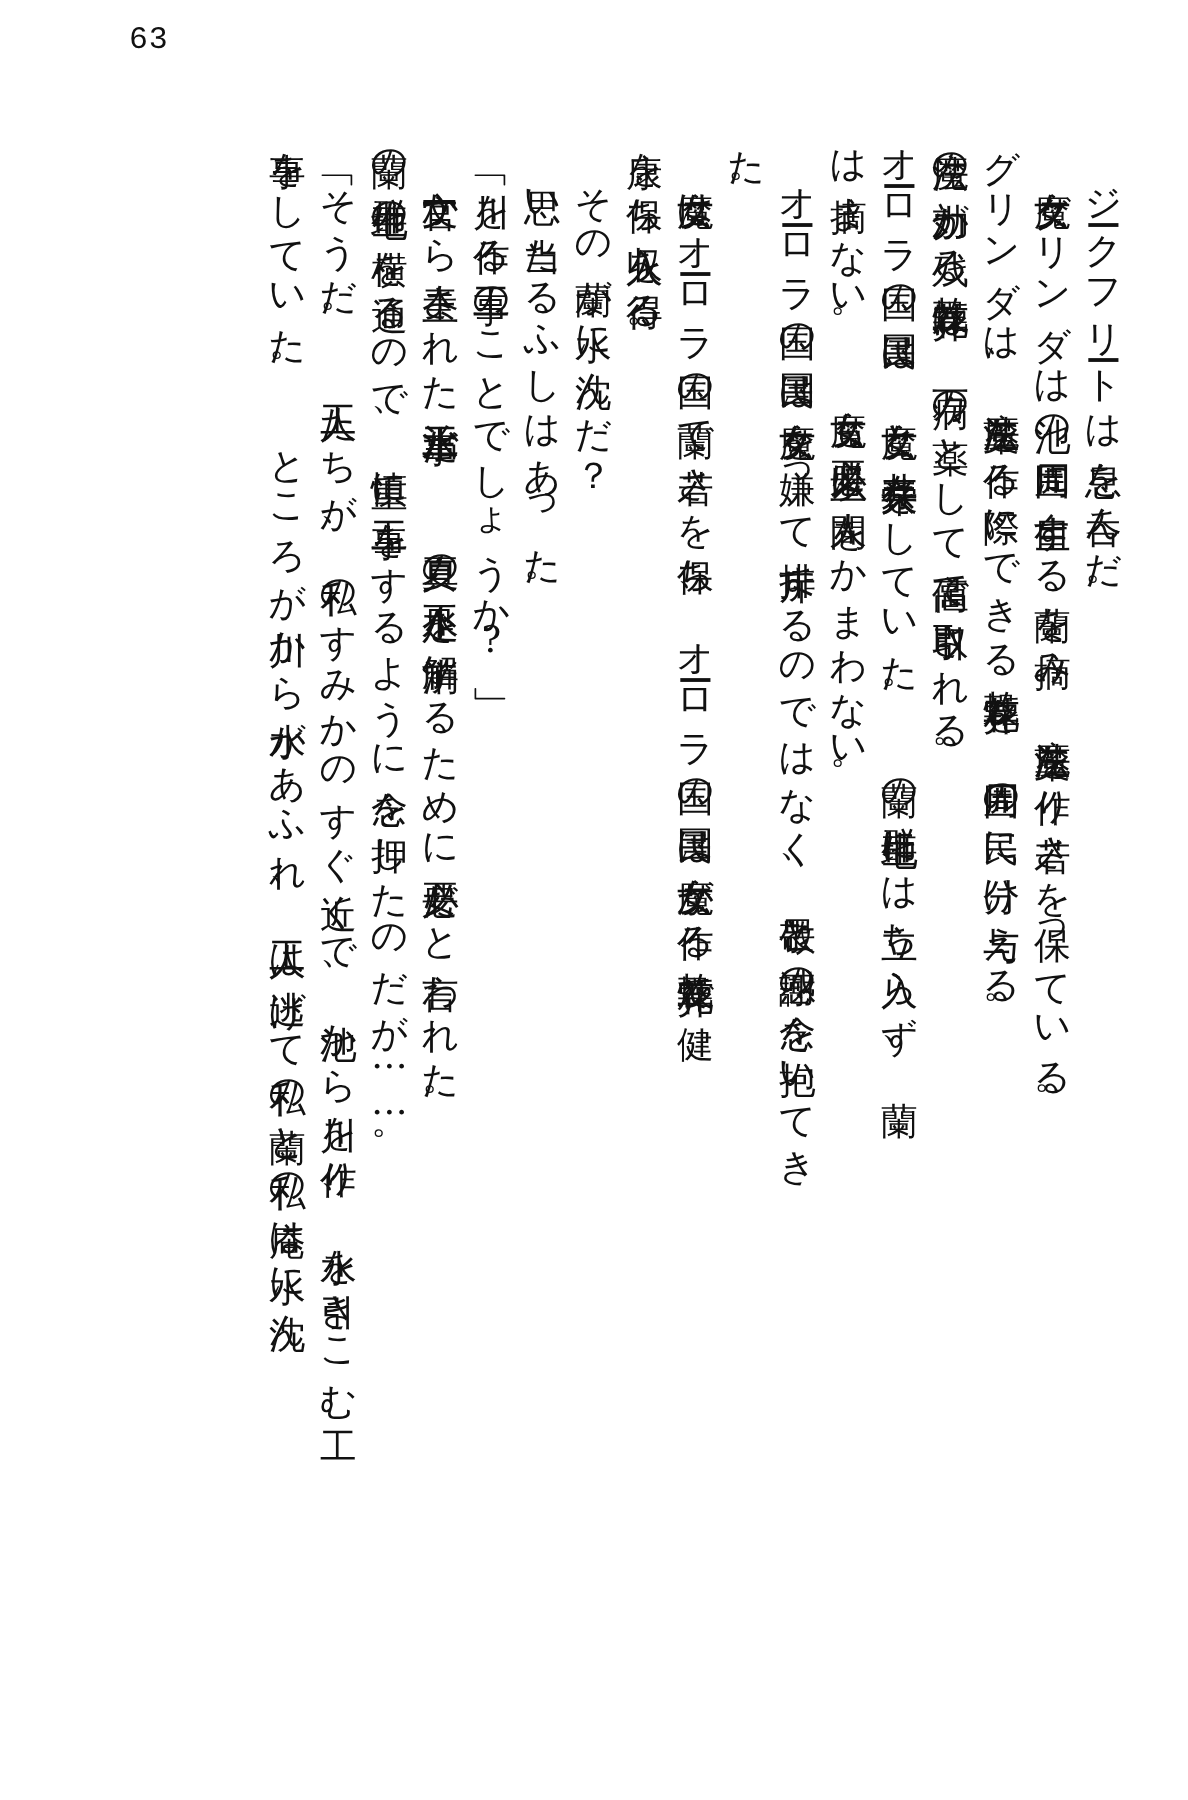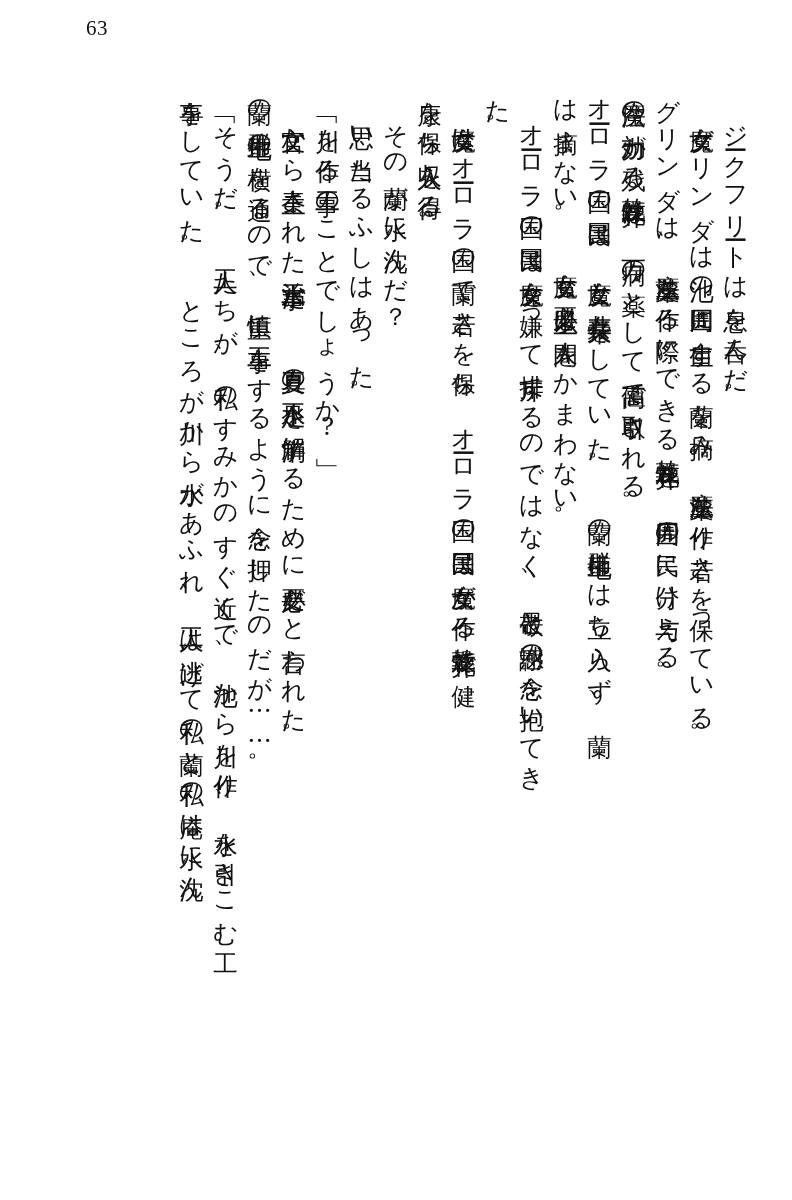--- a/index.html
+++ b/index.html
@@ -22,21 +22,21 @@
     width: 792px;
     height: 1200px;
     background: #ffffff;
   }
   .page-number {
     position: absolute;
     left: 86px;
     top: 16px;
     font-size: 21px;
     letter-spacing: 0.5px;
-    font-family: Liberation Serif, serif;
+    font-family: Liberation Mono, monospace;
     color: #111111;
   }
   .text-block {
     position: absolute;
     left: 40px;
     top: 82px;
     width: 712px;
     height: 1080px;
     display: flex;
     flex-direction: row-reverse;

